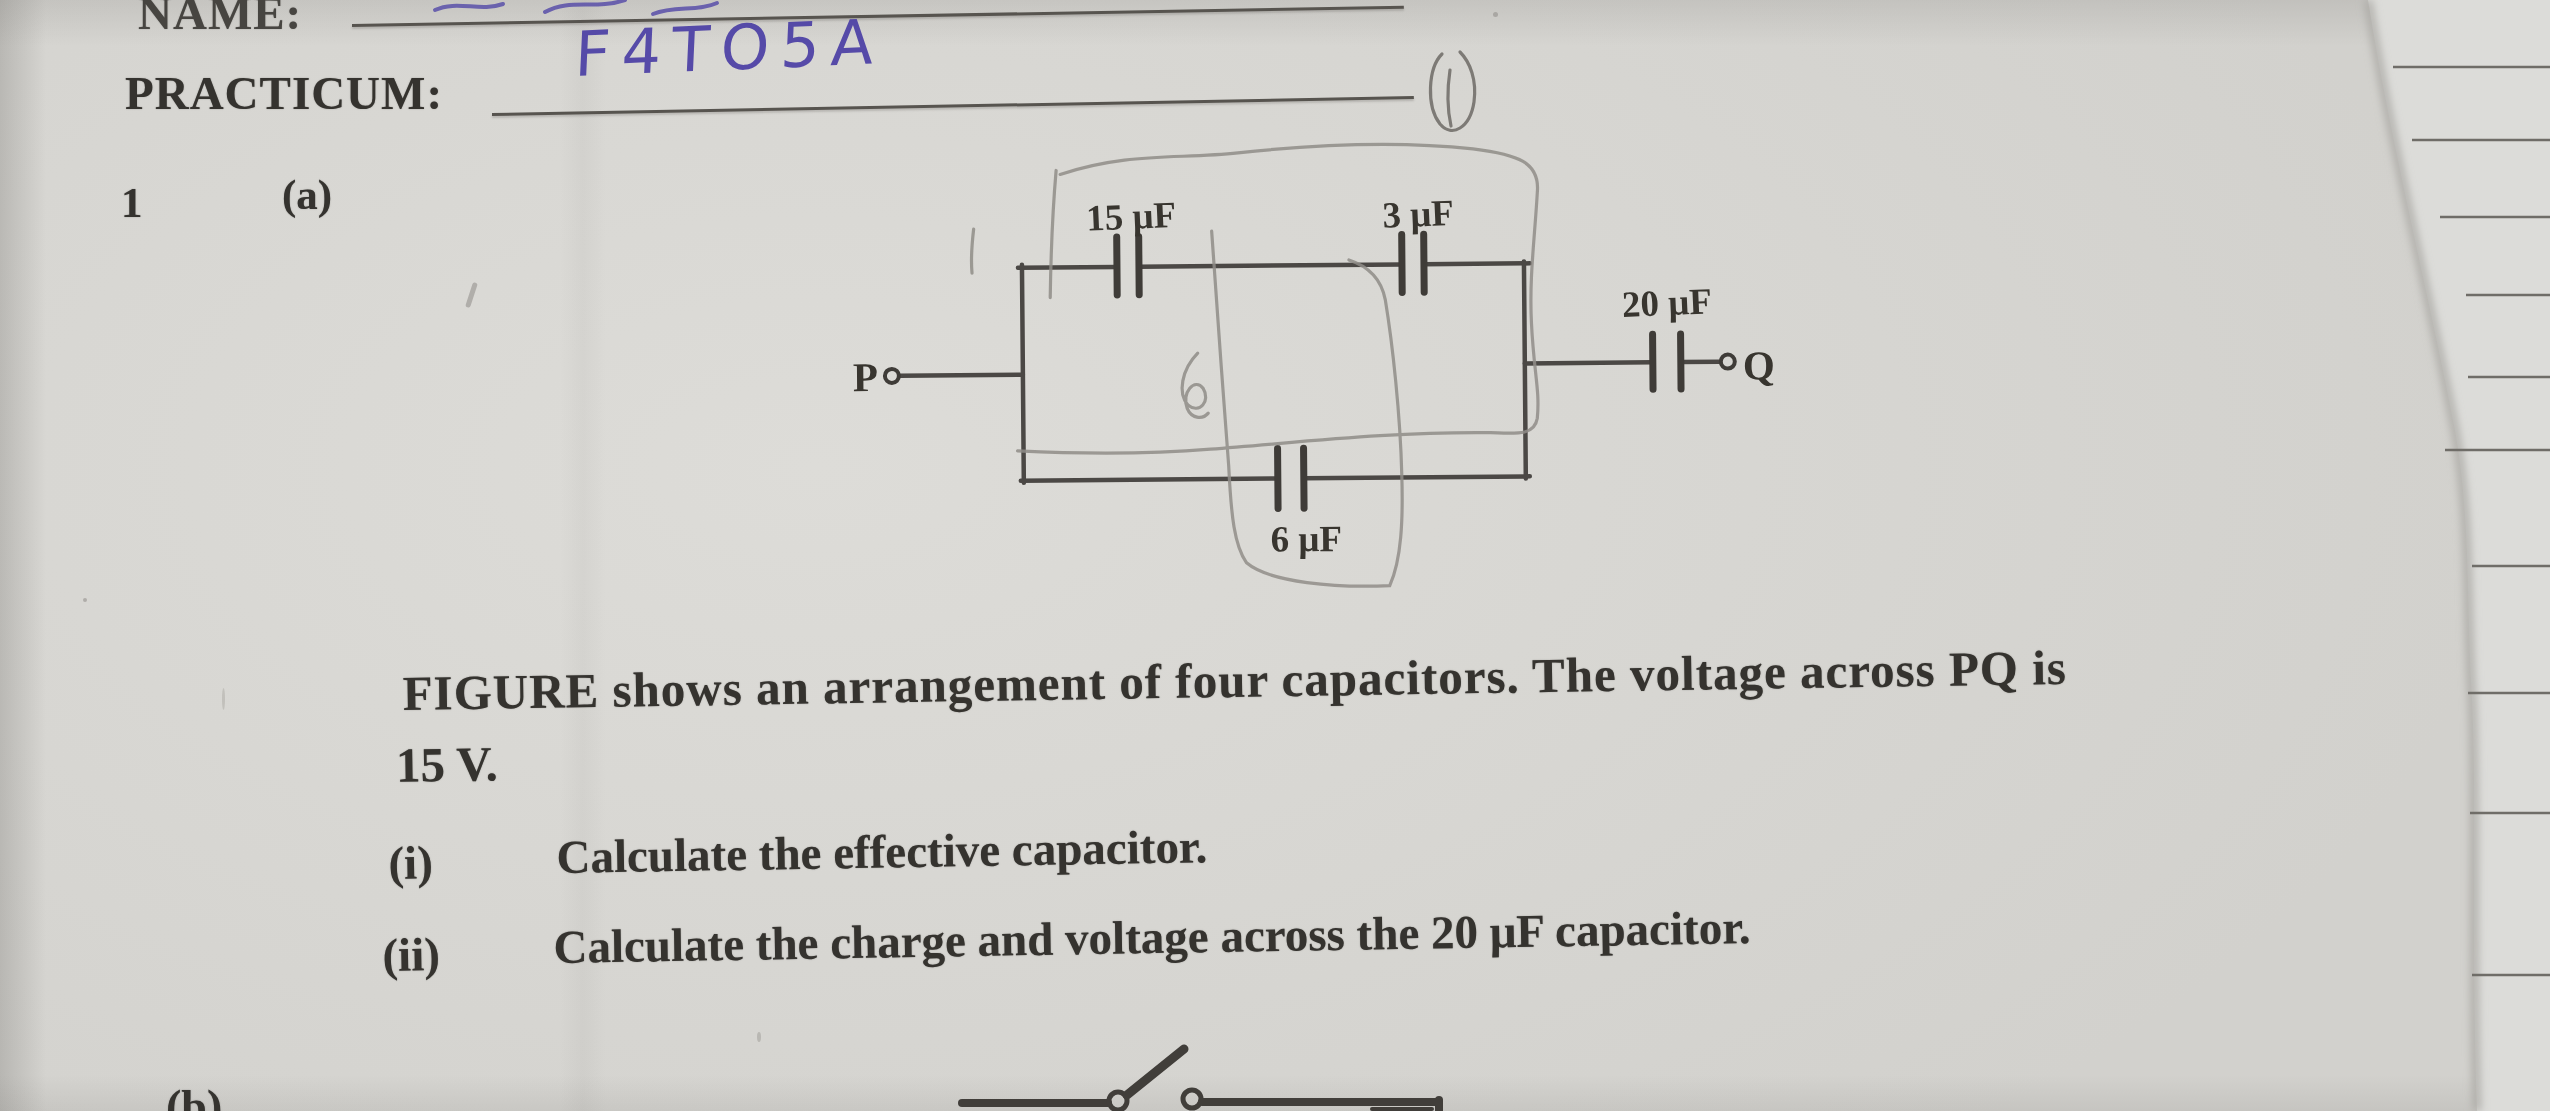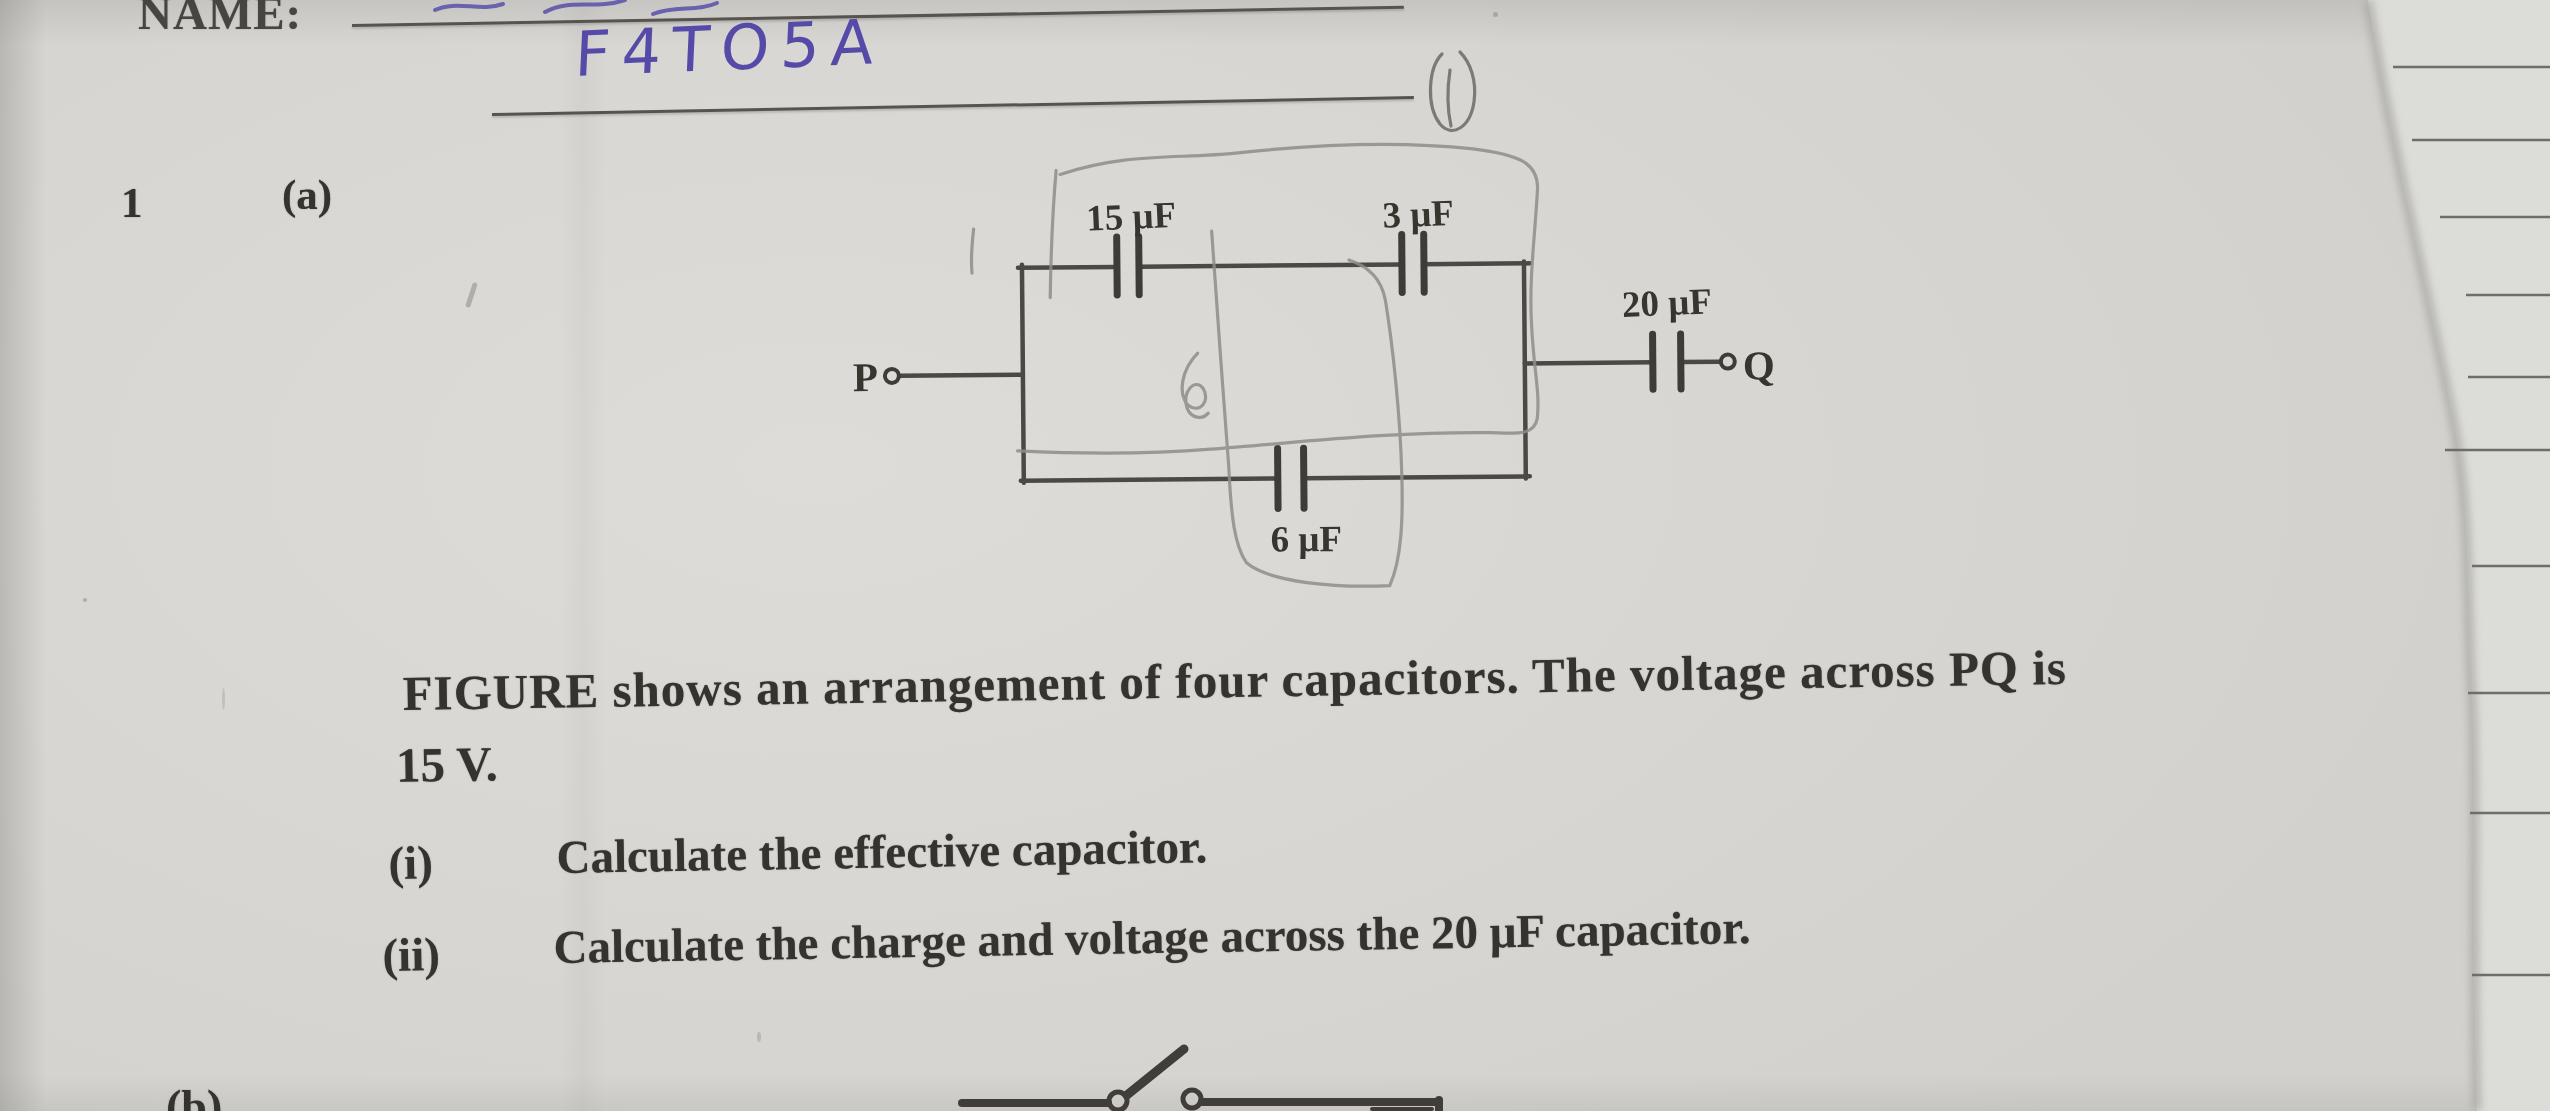--- a/index.html
+++ b/index.html
@@ -94,20 +94,21 @@
   <div class="rule rule-name"></div>
 
   <svg class="abs scribble-top-svg" width="320" height="18" viewBox="0 0 320 18">
     <g fill="none" stroke="#5348a8" stroke-width="4" stroke-linecap="round" opacity=".8">
       <path d="M10,10 C32,0 55,12 78,4"></path>
       <path d="M120,12 C145,-2 170,10 200,0"></path>
       <path d="M228,14 C250,5 272,12 292,3"></path>
     </g>
   </svg>
 
+  <div class="abs printed practicum-label">PRACTICUM:</div>
   <div class="rule rule-practicum"></div>
   <div class="abs handwriting">F4TO5A</div>
 
   <svg class="abs mark-svg" width="64" height="104" viewBox="0 0 64 104">
     <g fill="none" stroke="#6e6b66" stroke-width="3.2" stroke-linecap="round" opacity=".85">
       <path d="M22,14 C8,28 6,66 20,84 C32,98 50,88 54,62 C57,40 50,22 40,12"></path>
       <path d="M30,30 C27,50 27,68 31,86"></path>
     </g>
   </svg>
 

